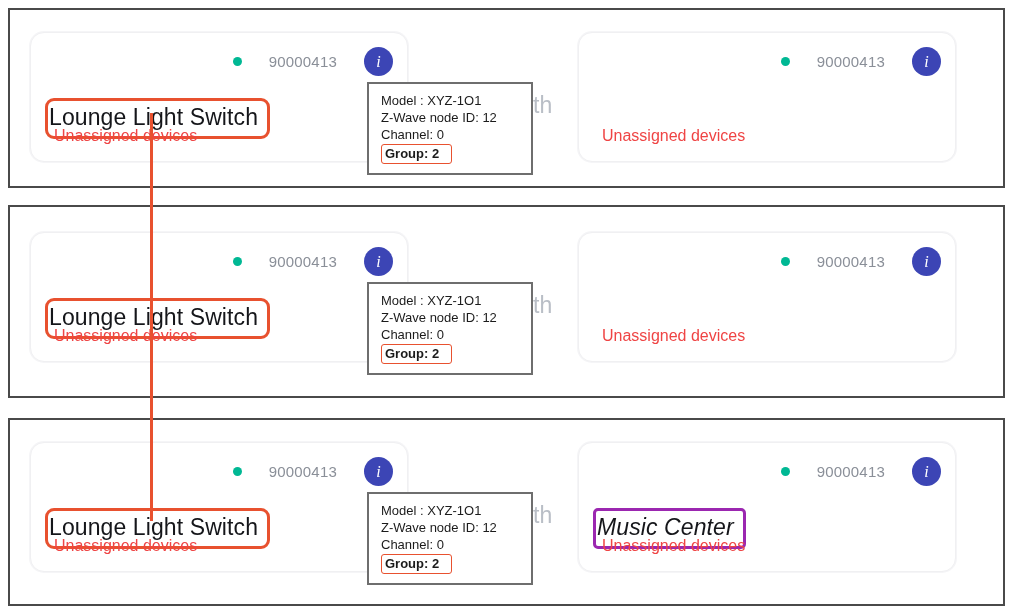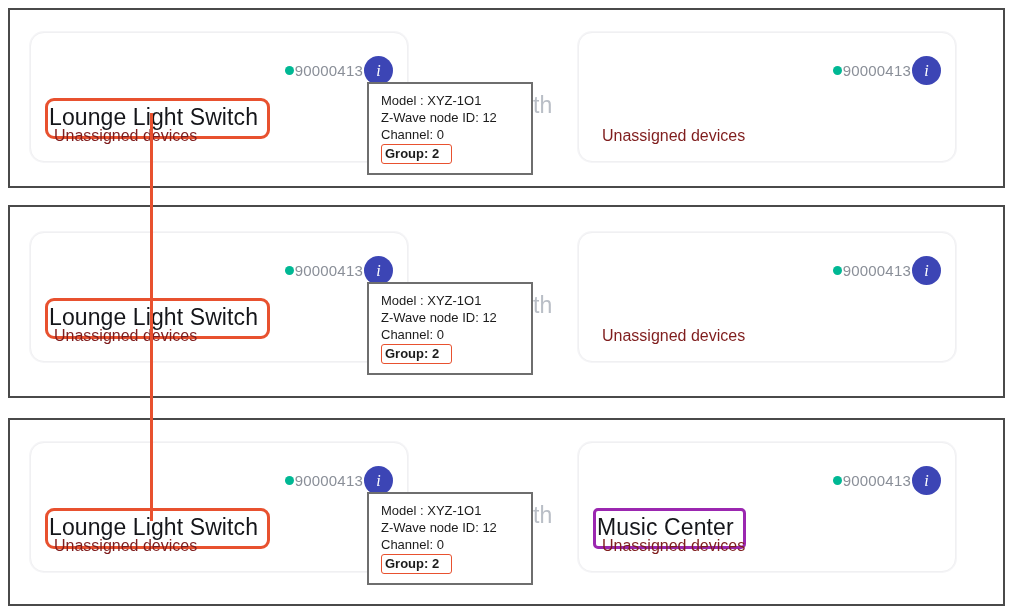--- a/index.html
+++ b/index.html
@@ -43,24 +43,24 @@
   .card-right { left: 568px; width: 378px; }
 
   .p1 .card-left,  .p1 .card-right  { top: 22px; height: 130px; }
   .p2 .card-left,  .p2 .card-right  { top: 25px; height: 130px; }
   .p3 .card-left,  .p3 .card-right  { top: 22px; height: 130px; }
 
   
   .card-head {
     position: absolute;
     right: 14px;
-    top: 23px;
+    top: 14px;
     display: flex;
     align-items: center;
-    gap: 1px;
+    gap: 27px;
   }
   .status-dot {
     width: 9px; height: 9px;
     border-radius: 50%;
     background: #00b894;
     flex: 0 0 auto;
   }
   .serial {
     font-size: 15px;
     color: #8a8f98;
@@ -95,28 +95,28 @@
   }
   .name-text {
     font-size: 23px;
     color: #15161a;
     white-space: nowrap;
     letter-spacing: .1px;
   }
   .hl-orange { border-color: #e8512f; border-radius: 9px; }
   .hl-blue   { border-color: #2196d6; border-radius: 5px; }
   .hl-teal   { border-color: #12a37f; border-radius: 5px; }
-  .hl-purple { border-color: #9b27b0; border-radius: 5px; }
+  .hl-purple { border-color: #9b27b0; border-radius: 5px; font-style: italic; }
 
   .sub-text {
     position: absolute;
     left: 23px;
     top: 94px;
     font-size: 16px;
-    color: #7f1d1d;
+    color: #ef4444;
     white-space: nowrap;
   }
 
   
   .ghost-text {
     position: absolute;
     font-size: 23px;
     color: #b9bec6;
     white-space: nowrap;
     z-index: 3;

